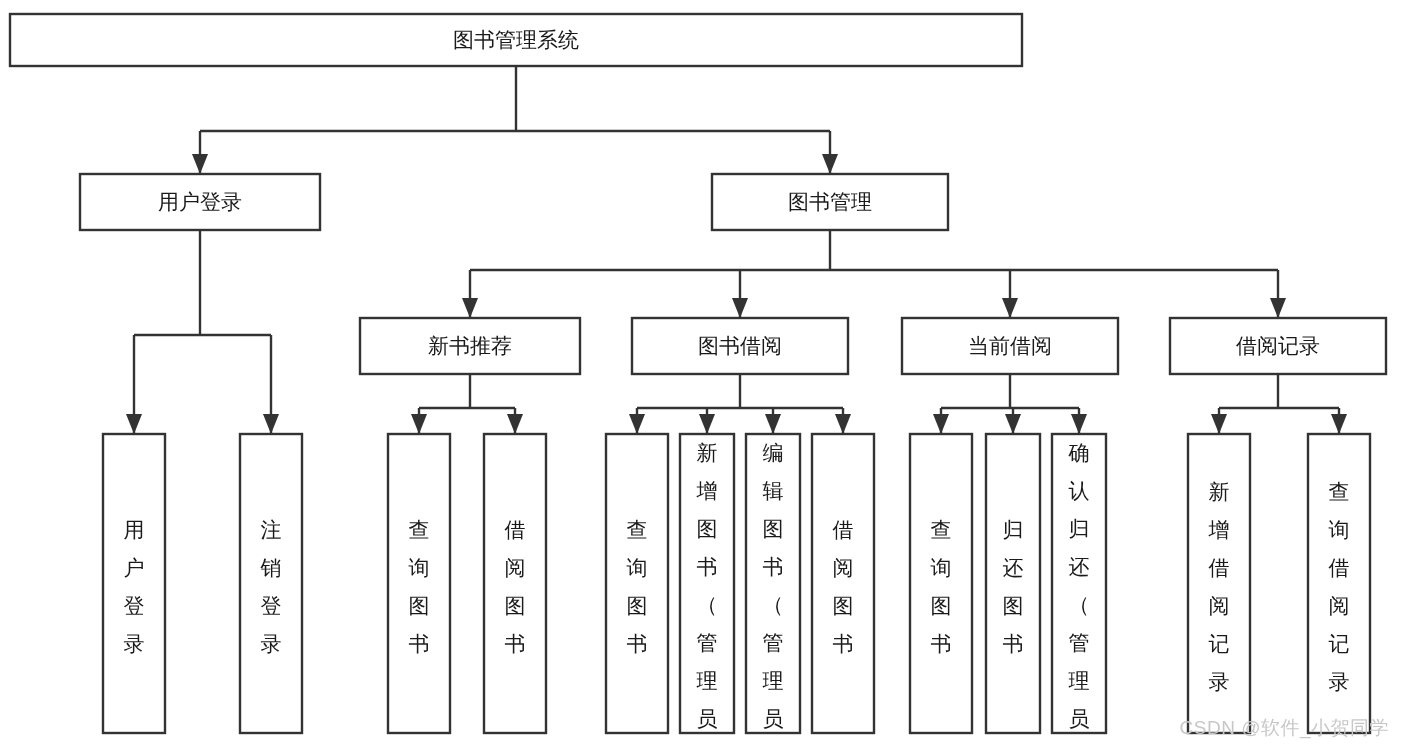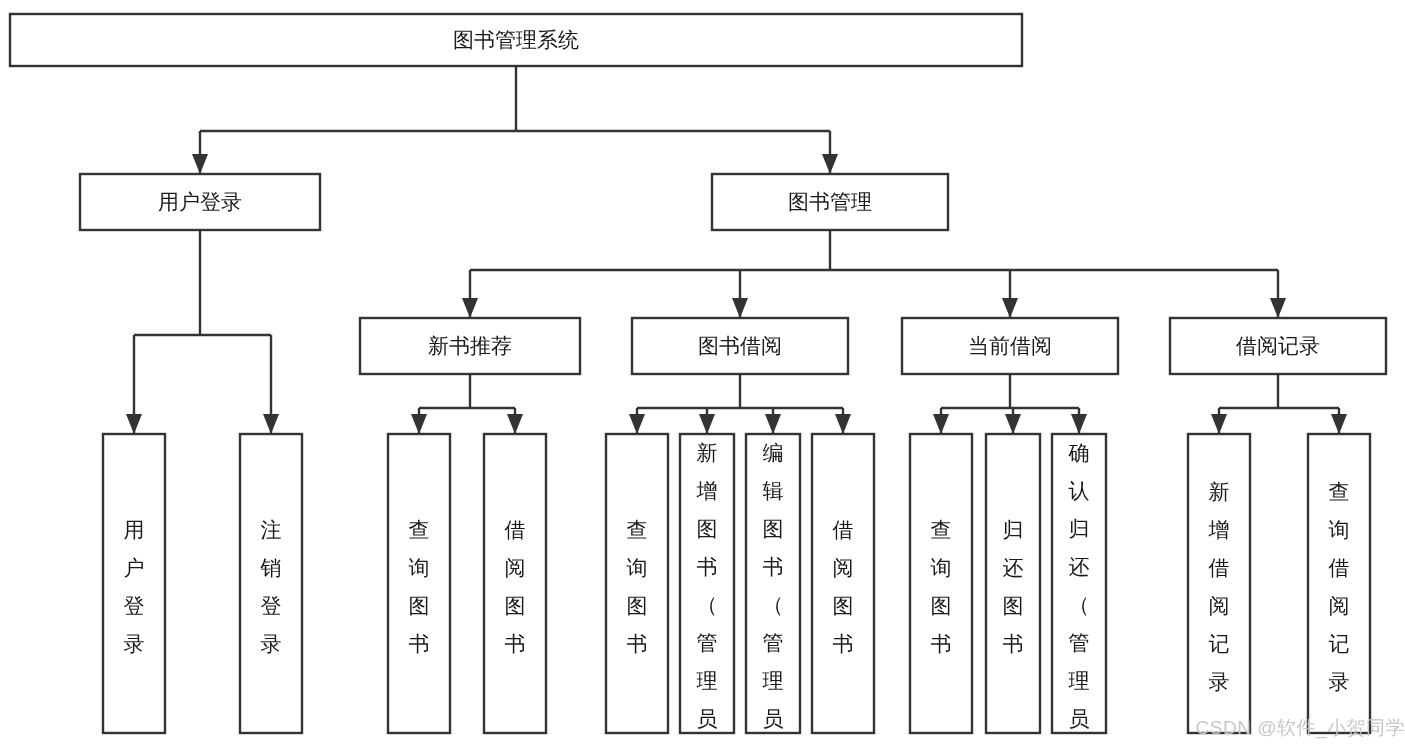--- a/index.html
+++ b/index.html
@@ -50,21 +50,21 @@
     dominant-baseline: middle;
   }
   .node-label-v {
     font-family: "Liberation Sans", "DejaVu Sans", sans-serif;
     font-size: 21px;
     fill: #1a1a1a;
     text-anchor: middle;
   }
   .watermark {
     position: absolute;
-    right: 0;
+    right: 16px;
     bottom: 6px;
     font-family: "Liberation Sans", "DejaVu Sans", sans-serif;
     font-size: 19px;
     color: #c7c7c7;
     letter-spacing: 0.5px;
     white-space: nowrap;
     user-select: none;
     pointer-events: none;
     margin-left: 41px;
   }

